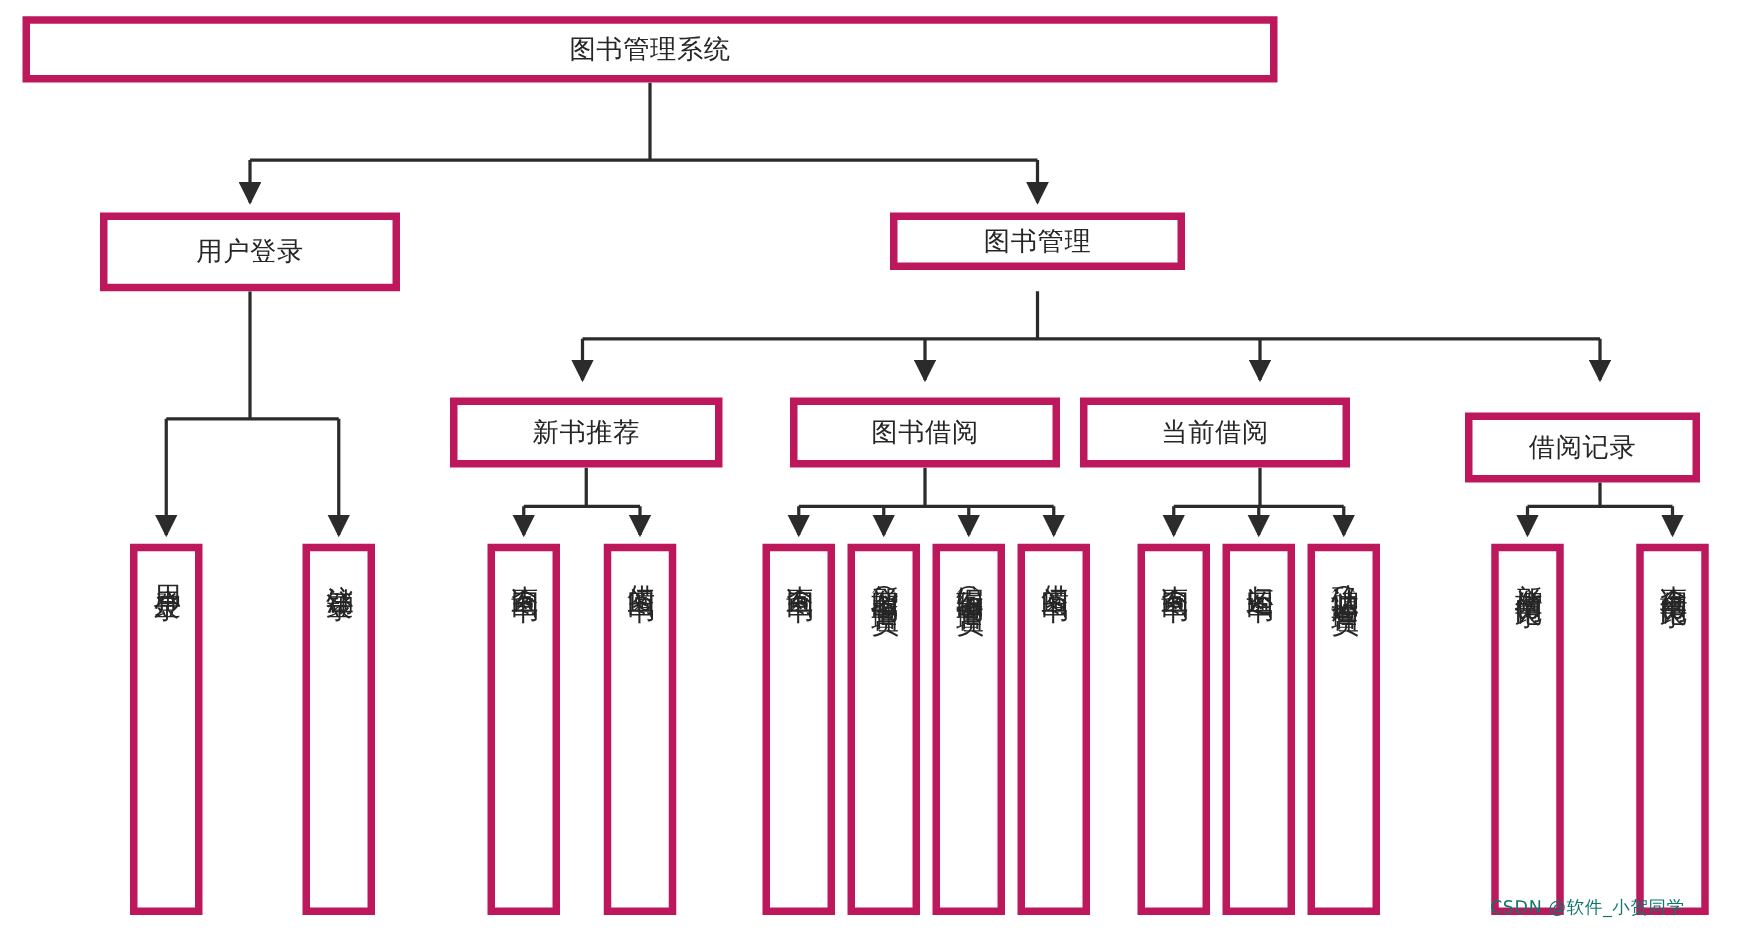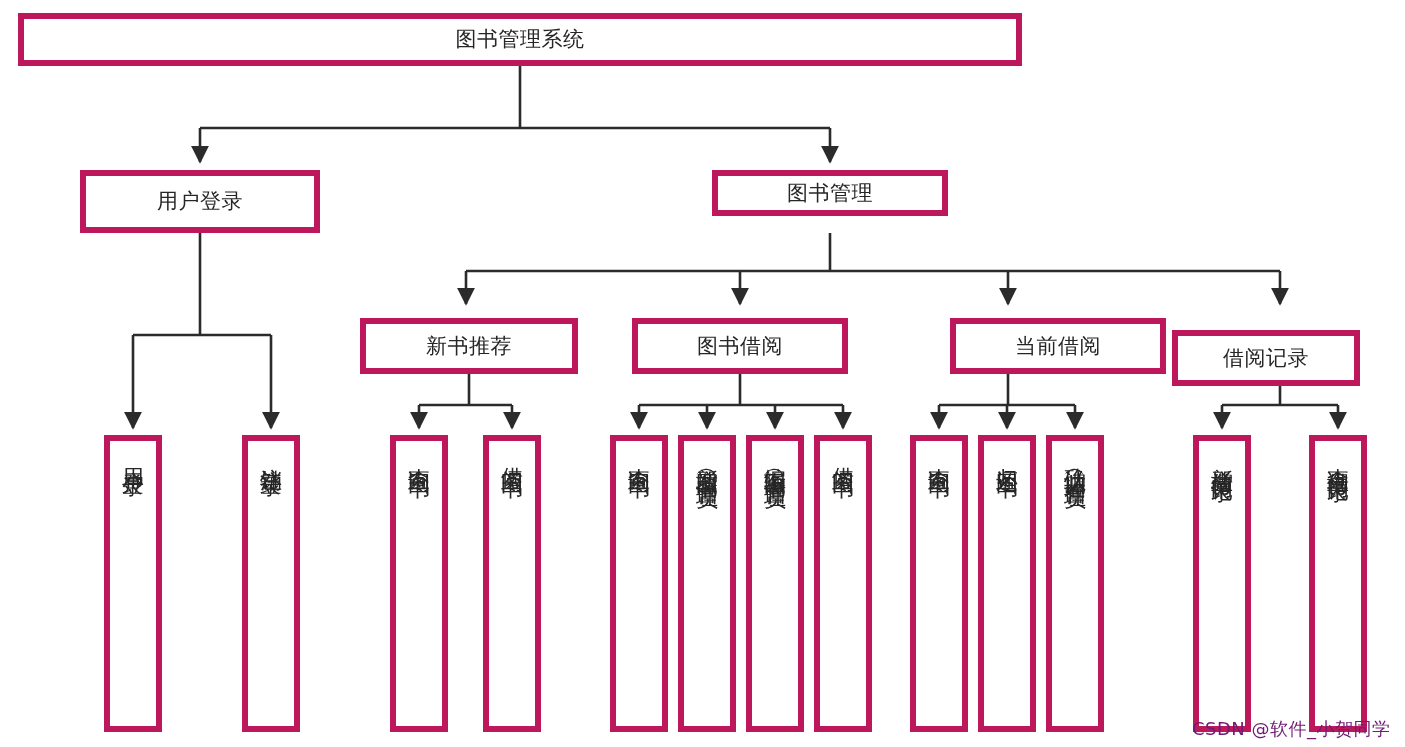--- a/index.html
+++ b/index.html
@@ -60,22 +60,22 @@
   .node.vert .node-label {
     writing-mode: vertical-rl;
     text-orientation: upright;
     font-size: 22px;
     line-height: 1.0;
     letter-spacing: 3px;
     white-space: nowrap;
   }
   .watermark {
     position: absolute;
-    color: #701a75;
-    font-size: 18px;
+    color: #0f766e;
+    font-size: 14px;
     white-space: nowrap;
     letter-spacing: 0.5px;
   }
 </style>
 </head>
 <body>
 
 <div id="canvas">
 
   <svg id="edges" viewBox="0 0 1405 747" xmlns="http://www.w3.org/2000/svg">
@@ -138,21 +138,21 @@
   <div class="node horiz" style="left:712px; top:170px; width:236px; height:46px;">
     <span class="node-label">图书管理</span>
   </div>
 
   <div class="node horiz" style="left:632px; top:318px; width:216px; height:56px;">
     <span class="node-label">图书借阅</span>
   </div>
   <div class="node horiz" style="left:360px; top:318px; width:218px; height:56px;">
     <span class="node-label">新书推荐</span>
   </div>
-  <div class="node horiz" style="left:950px; top:318px; width:216px; height:56px;">
+  <div class="node horiz" style="left:864px; top:318px; width:216px; height:56px;">
     <span class="node-label">当前借阅</span>
   </div>
   <div class="node horiz" style="left:1172px; top:330px; width:188px; height:56px;font-family:Liberation Serif, serif;">
     <span class="node-label">借阅记录</span>
   </div>
 
   <div class="node vert" style="left:104px; top:435px; width:58px; height:297px;">
     <span class="node-label">用户登录</span>
   </div>
   <div class="node vert" style="left:242px; top:435px; width:58px; height:297px;">

